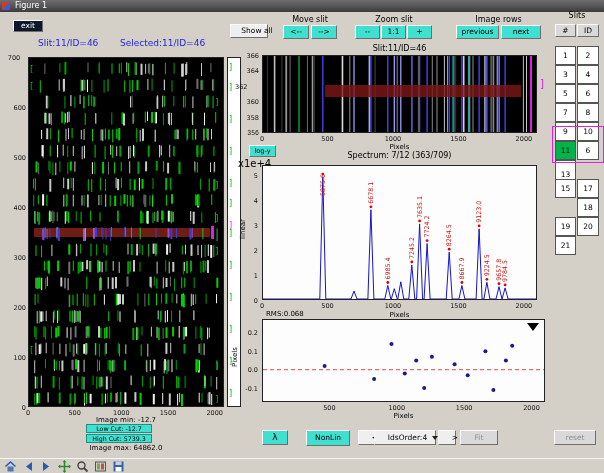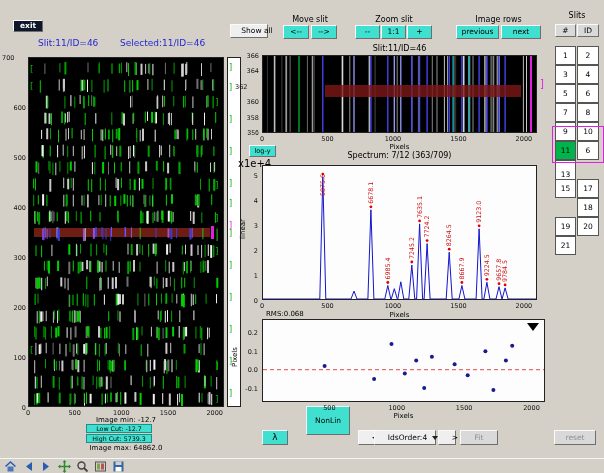--- a/index.html
+++ b/index.html
@@ -3,21 +3,21 @@
 <meta charset="utf-8">
 <style>
   *{box-sizing:border-box;margin:0;padding:0;}
   html,body{width:604px;height:473px;}
   body{font-family:"DejaVu Sans","Liberation Sans",sans-serif;background:#d4d0c8;overflow:hidden;}
   #root{position:absolute;left:0;top:0;width:604px;height:473px;background:#d4d0c8;}
   .titlebar{position:absolute;left:0;top:0;width:604px;height:12px;background:linear-gradient(#6e6e6e,#3c3c3c);color:#fff;font-size:8px;line-height:12px;padding-left:15px;}
   .titleicon{position:absolute;left:2px;top:2px;width:8px;height:8px;background:linear-gradient(135deg,#d23a2e 40%,#3a5fd2 60%);}
   .btn{position:absolute;display:flex;align-items:center;justify-content:center;font-size:7.5px;line-height:1;background:#d9d9d9;border:1px solid;border-color:#fafafa #6e6e6e #6e6e6e #fafafa;color:#000;cursor:pointer;white-space:nowrap;}
   .btn.cyan{background:#40e0d0;}
-  .btn.red{background:#0f172a;color:#fff;font-weight:bold;}
+  .btn.red{background:#0f172a;color:#fff;}
   .btn.white{background:#efefef;padding-left:16px;}
   .btn.disabled{color:#909090;}
   .lbl{position:absolute;font-size:8px;color:#000;white-space:nowrap;}
   .lbl.center{text-align:center;}
   .lbl.blue{color:#2626d2;font-size:9px;}
   .lbl.tiny{font-size:10px;}
   .tick{position:absolute;font-size:6.5px;color:#111;pointer-events:none;}
   .plotbox{position:absolute;border:1px solid #222;overflow:hidden;}
   .plotbox.dark{background:#000;}
   .plotbox.light{background:#fdfdfd;}
@@ -31,20 +31,24 @@
   .magbracket{position:absolute;color:#e020e0;font-size:10px;}
   #nav-toolbar{position:absolute;left:0;top:458px;width:604px;height:15px;background:#d4d0c8;border-top:1px solid #f5f5f5;display:flex;align-items:center;padding-left:3px;gap:3px;}
   .navbtn{width:15px;height:13px;display:flex;align-items:center;justify-content:center;cursor:pointer;}
   #ticks{position:absolute;inset:0;pointer-events:none;}
 </style>
 </head>
 <body>
 
 <div id="root">
 
+  <div class="titlebar">
+    <div class="titleicon"></div>
+    <span>Figure 1</span>
+  </div>
 
   <div class="btn red" style="left:13px;top:20px;width:30px;height:12px;">exit</div>
   <div class="btn white" style="left:230px;top:24px;width:38px;height:14px;">Show all</div>
 
   <div class="lbl center" style="left:283px;top:15px;width:54px;">Move slit</div>
   <div class="btn cyan" style="left:283px;top:25px;width:26px;height:14px;">&lt;--</div>
   <div class="btn cyan" style="left:311px;top:25px;width:26px;height:14px;">--&gt;</div>
 
   <div class="lbl center" style="left:355px;top:15px;width:78px;">Zoom slit</div>
   <div class="btn cyan" style="left:355px;top:25px;width:25px;height:14px;">--</div>
@@ -907,21 +911,21 @@
         <circle cx="222.4" cy="31.3" r="2" fill="#1a1a8c"></circle>
         <circle cx="230.4" cy="70.0" r="2" fill="#1a1a8c"></circle>
         <circle cx="242.9" cy="40.5" r="2" fill="#1a1a8c"></circle>
         <circle cx="249.2" cy="25.8" r="2" fill="#1a1a8c"></circle>
         <path d="M264,3 L276,3 L270,11 Z" fill="#000"></path>
       </svg>
   </div>
   <div class="lbl center tiny" style="left:262px;top:412px;width:283px;font-size:7px;">Pixels</div>
 
   <div class="btn cyan" style="left:262px;top:430px;width:26px;height:15px;font-size:9px;">λ</div>
-  <div class="btn cyan" style="left:306px;top:406px;width:44px;height:29px;">NonLin</div>
+  <div class="btn cyan" style="left:306px;top:430px;width:44px;height:16px;">NonLin</div>
   <div class="btn white" style="left:358px;top:430px;width:14px;height:15px;">&lt;</div>
   <div class="btn white" style="left:374px;top:430px;width:62px;height:15px;">
     <span>IdsOrder:4</span>
     <span class="combo-arrow"></span>
   </div>
   <div class="btn white" style="left:438px;top:430px;width:14px;height:15px;">&gt;</div>
   <div class="btn disabled" style="left:460px;top:430px;width:38px;height:15px;">Fit</div>
   <div class="btn disabled" style="left:554px;top:430px;width:42px;height:15px;">reset</div>
 
   <div id="slits-rows" style="position:absolute;inset:0;">
@@ -943,21 +947,21 @@
       <div class="cell" style="left: 577px; top: 179px; width: 22px; height: 19px;">17</div>
       <div class="cell" style="left: 555px; top: 198px; width: 21px; height: 37px; margin-top: 20px;">17</div>
       <div class="cell" style="left: 577px; top: 198px; width: 22px; height: 19px;">18</div>
       <div class="cell" style="left: 555px; top: 217px; width: 21px; height: 19px;">19</div>
       <div class="cell" style="left: 577px; top: 217px; width: 22px; height: 19px;">20</div>
       <div class="cell" style="left: 555px; top: 236px; width: 21px; height: 19px;">21</div>
     </div>
   <div class="magrect" style="left:552px;top:126px;width:52px;height:37px;"></div>
 
   <div id="ticks">
-      <div class="tick" style="left: 2px; top: 53.5px; width: 24px; text-align: left;">700</div>
+      <div class="tick" style="left: 2px; top: 53.5px; width: 24px; text-align: center;">700</div>
       <div class="tick" style="left: 2px; top: 103.5px; width: 24px; text-align: right;">600</div>
       <div class="tick" style="left: 2px; top: 153.5px; width: 24px; text-align: right;">500</div>
       <div class="tick" style="left: 2px; top: 203.5px; width: 24px; text-align: right;">400</div>
       <div class="tick" style="left: 2px; top: 253.5px; width: 24px; text-align: right;">300</div>
       <div class="tick" style="left: 2px; top: 303.5px; width: 24px; text-align: right;">200</div>
       <div class="tick" style="left: 2px; top: 353.5px; width: 24px; text-align: right;">100</div>
       <div class="tick" style="left: 2px; top: 403.5px; width: 24px; text-align: right;">0</div>
       <div class="tick" style="left: 16px; top: 409px; width: 24px; text-align: center;">0</div>
       <div class="tick" style="left: 62.6667px; top: 409px; width: 24px; text-align: center;">500</div>
       <div class="tick" style="left: 109.333px; top: 409px; width: 24px; text-align: center;">1000</div>

